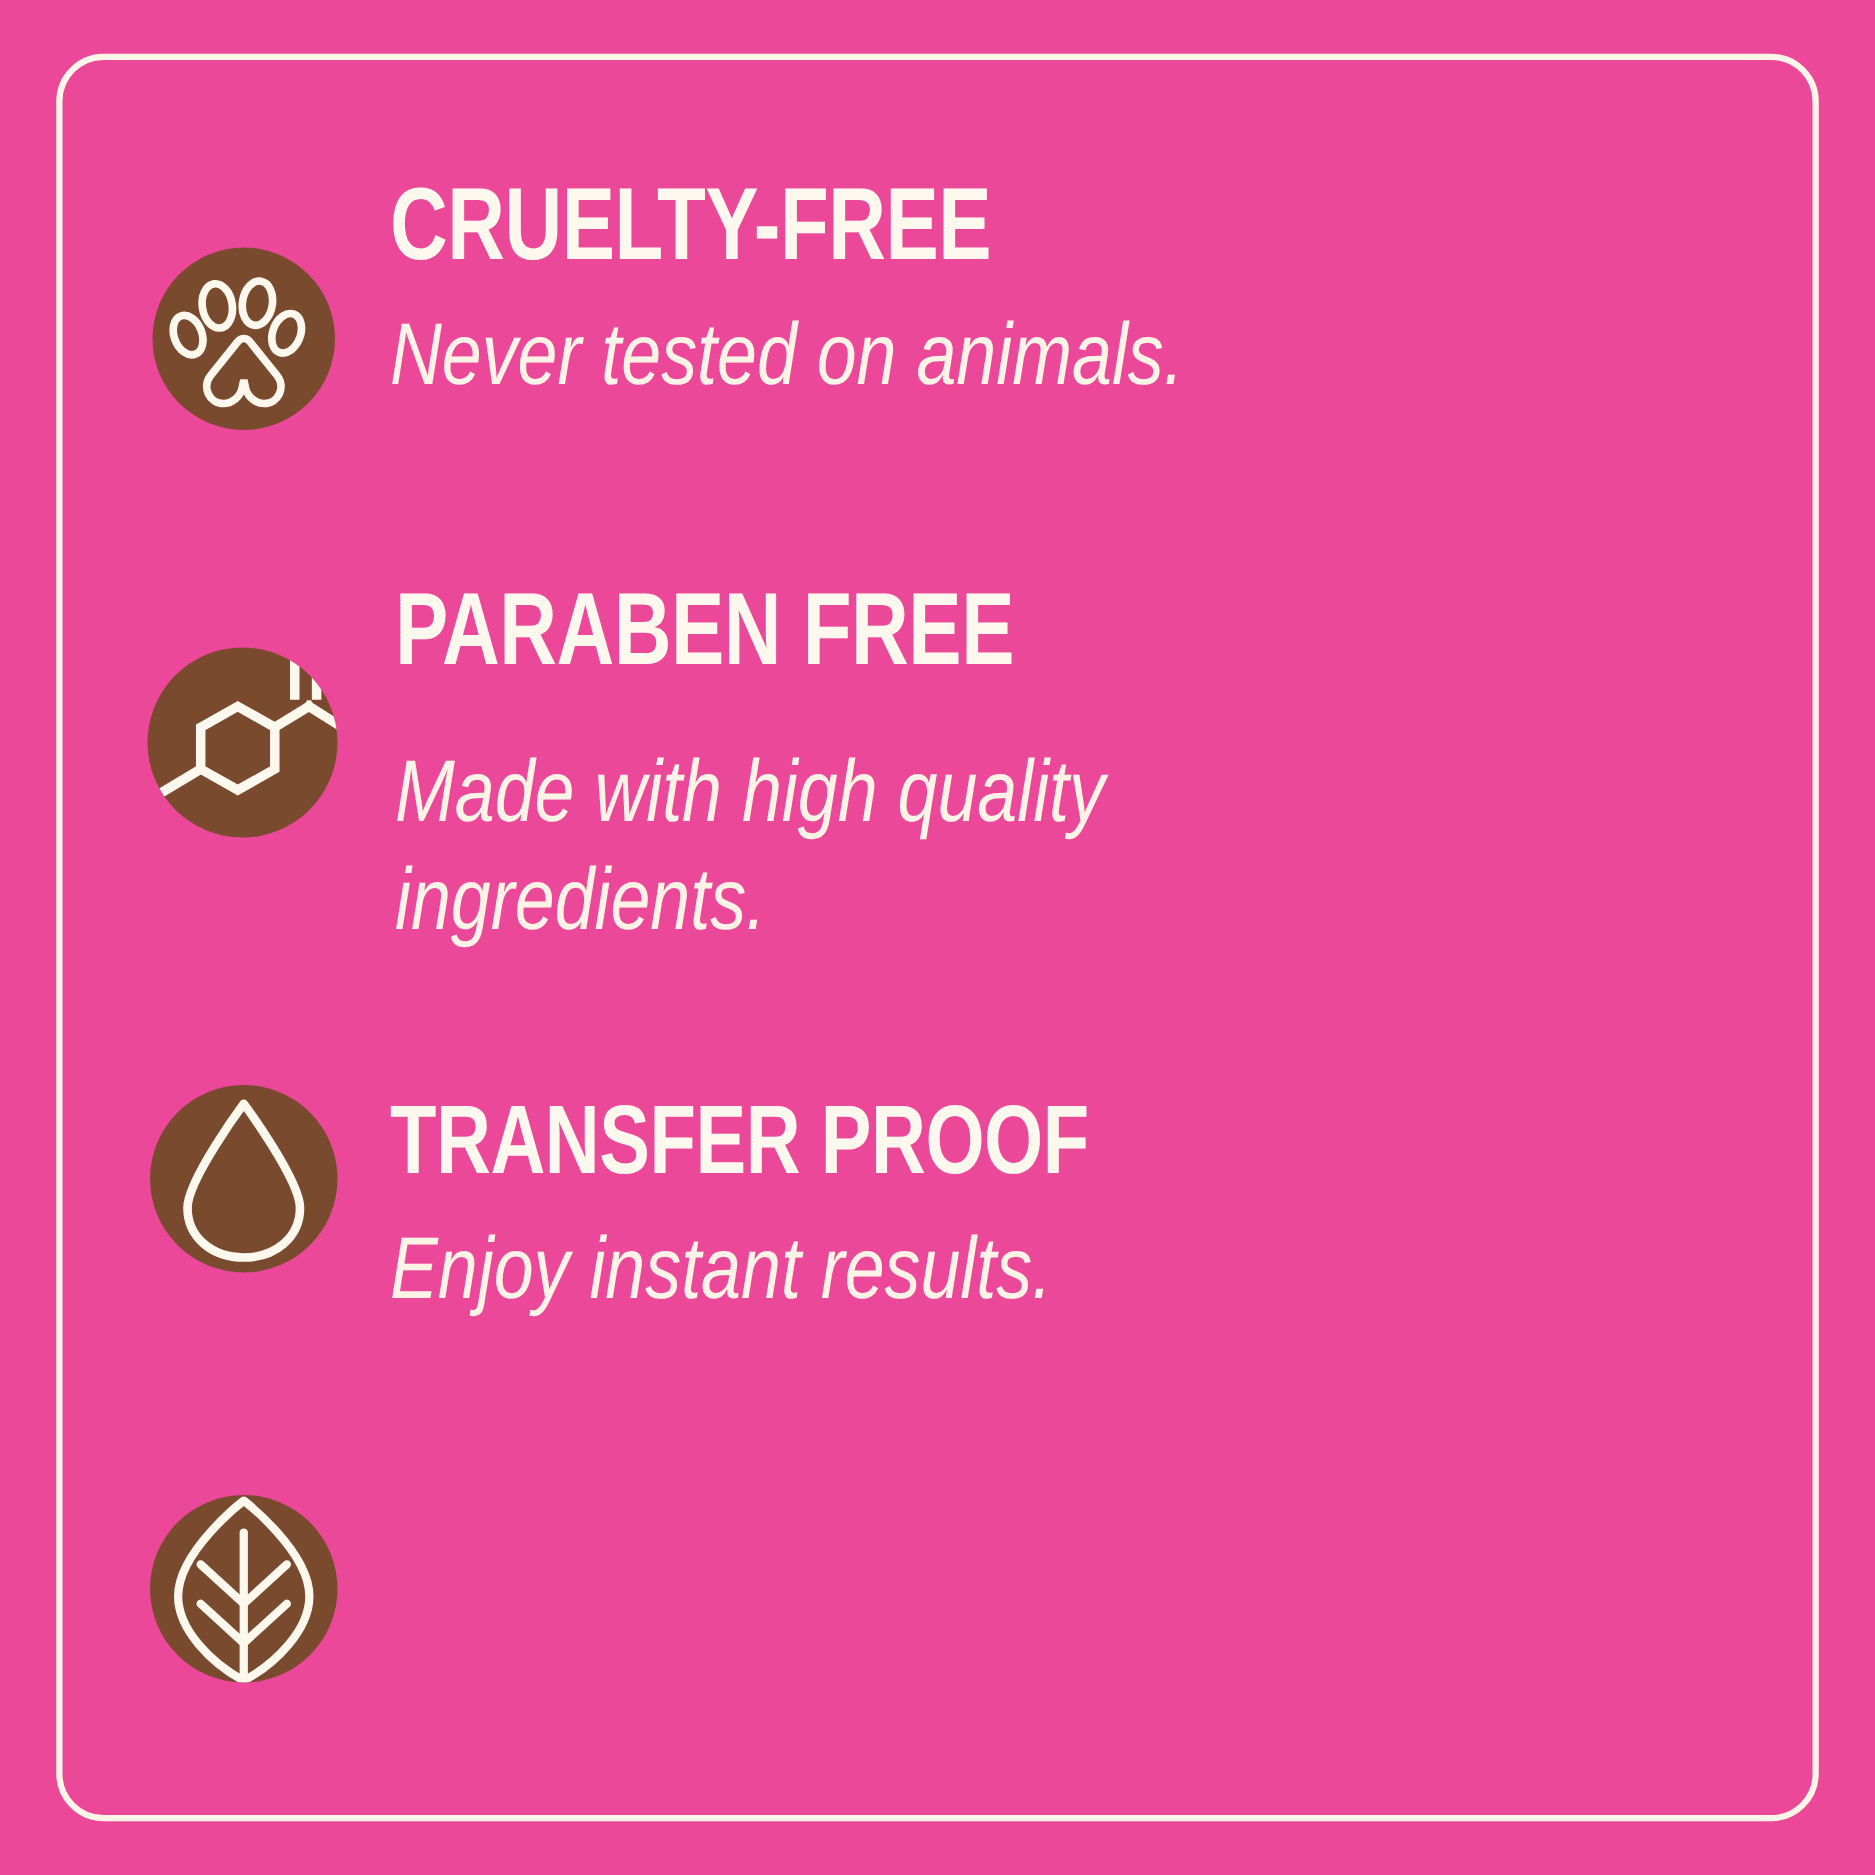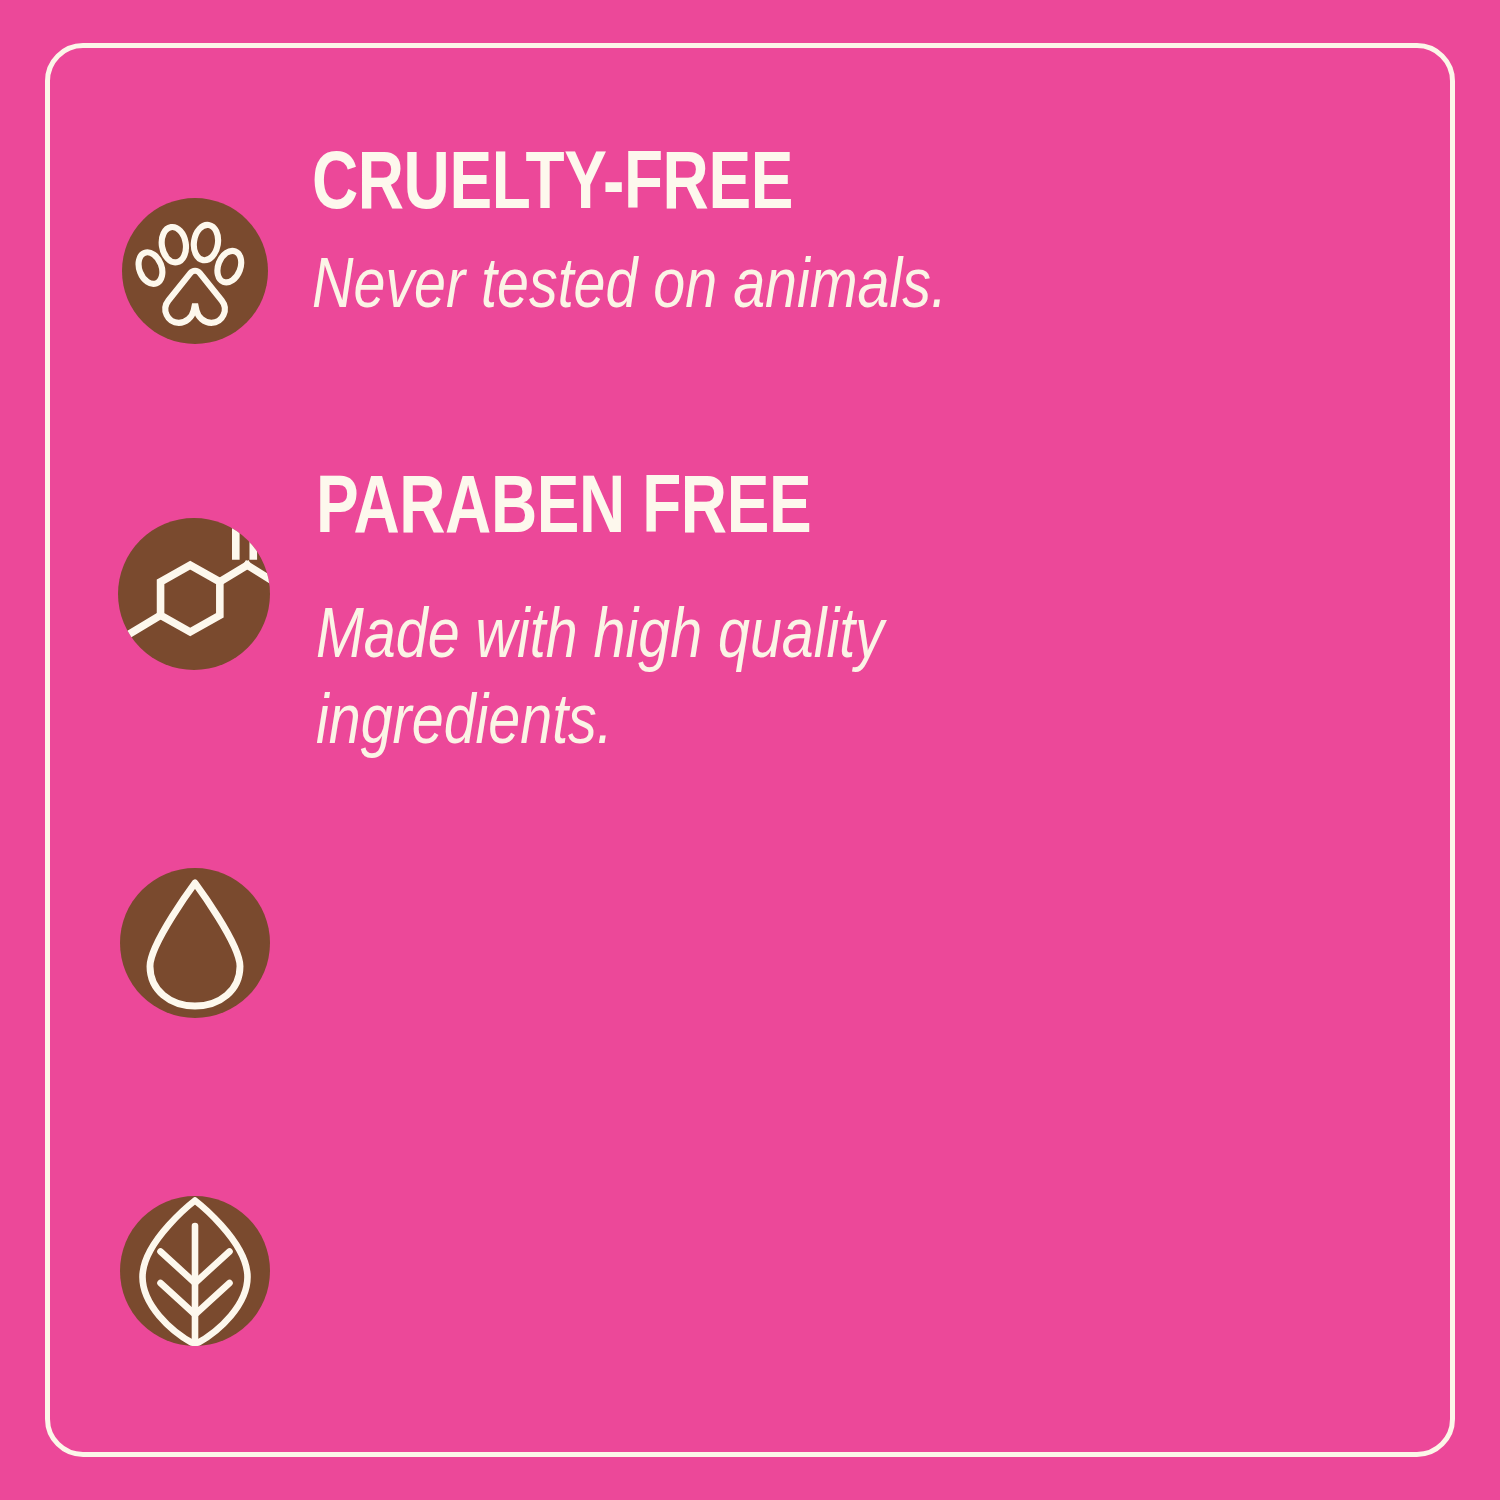--- a/index.html
+++ b/index.html
@@ -148,20 +148,24 @@
     <svg class="icon-svg" width="150" height="150" viewBox="0 0 100 100">
       <g fill="none" stroke="#fdf8ed" stroke-width="4.6" stroke-linejoin="round">
         <path d="M50 10
                  C50 10 20 50.5 20 65.5
                  C20 81.5 33.4 92 50 92
                  C66.6 92 80 81.5 80 65.5
                  C80 50.5 50 10 50 10 Z"></path>
       </g>
     </svg>
   </div>
+  <div class="text-col" id="text-3">
+    <p class="f-title" id="title-3">TRANSFER PROOF</p>
+    <p class="f-desc" id="desc-3">Enjoy instant results.</p>
+  </div>
 
   <div class="icon-wrap" id="icon-4">
     <svg class="icon-svg" width="150" height="150" viewBox="0 0 100 100">
       <g fill="none" stroke="#fdf8ed" stroke-width="4.4" stroke-linejoin="round" stroke-linecap="round">
 
         <path d="M50 3
                  C50 3 15 30 15 54
                  C15 72 33 90 50 99
                  C67 90 85 72 85 54
                  C85 30 50 3 50 3 Z"></path>

